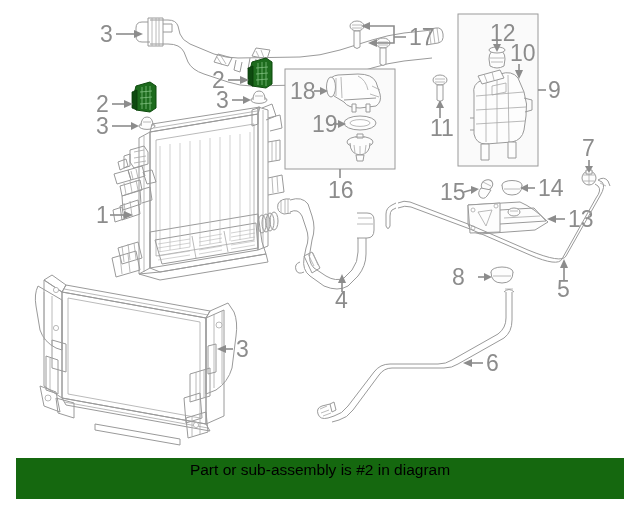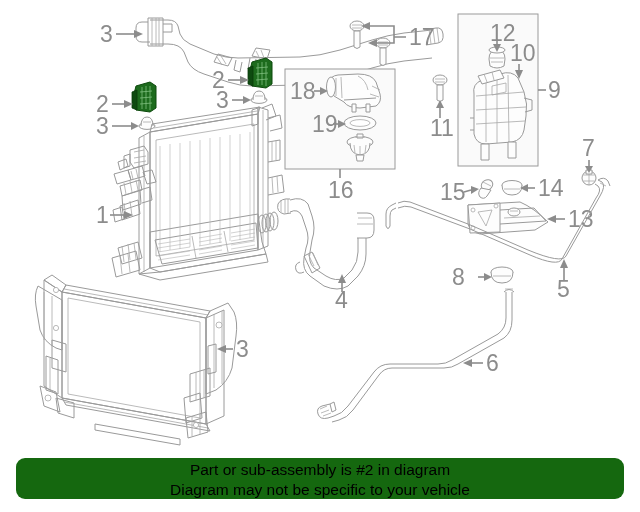--- a/index.html
+++ b/index.html
@@ -14,21 +14,21 @@
   .lead{stroke:#8c8c8c;stroke-width:1.6;fill:none;}
   .leadhead{fill:#8c8c8c;}
   .part{fill:#fdfdfd;stroke:#9a9a9a;stroke-width:1;}
   .hl{fill:#1d6b1d;stroke:#0d4a0d;stroke-width:1;}
   .hl-dark{fill:#0e4a10;stroke:#0a3a0a;stroke-width:0.8;}
   .hl-line{stroke:#7fbf7f;stroke-width:0.8;fill:none;}
   .box{fill:#fafafa;stroke:#9a9a9a;stroke-width:1;}
   #banner{position:absolute;left:16px;top:458px;width:608px;height:41px;
           background:#15680f;color:#000;text-align:center;
           font-size:15.5px;line-height:19.5px;padding-top:2px;
-          box-sizing:border-box;border-radius:9px;}
+          box-sizing:border-box;}
   #banner div{white-space:nowrap;}
 </style>
 </head>
 <body>
 
 <div id="stage">
 
   <svg width="640" height="512" viewBox="0 0 640 512">
 
     <g>
@@ -464,16 +464,15 @@
     <g>
       <text class="callout" x="236" y="357">3</text>
       <path class="lead" d="M233,349 L226,349"></path>
       <path class="leadhead" d="M226,345 L217,349 L226,353 Z"></path>
     </g>
 
   </svg>
 
   <div id="banner">
     <div>Part or sub-assembly is #2 in diagram</div>
-    <div>Diagram may not be specific to your vehicle</div>
   </div>
 
 </div>
 
 </body></html>

